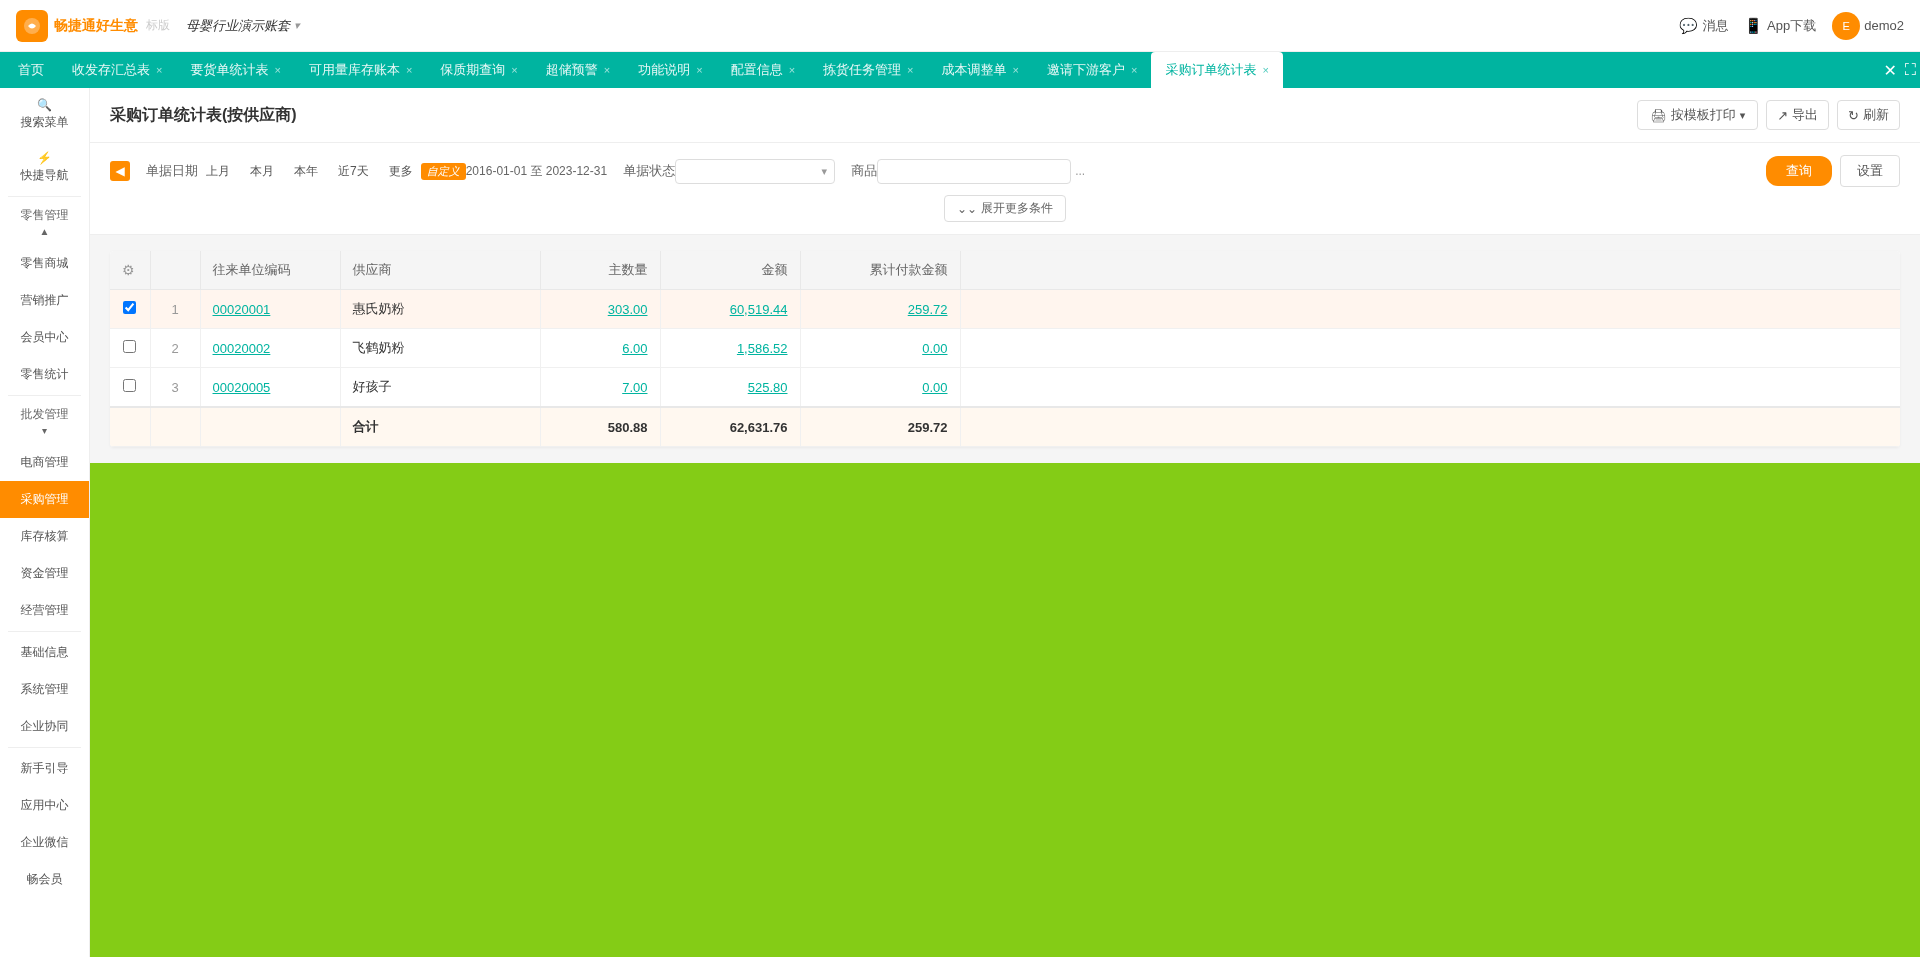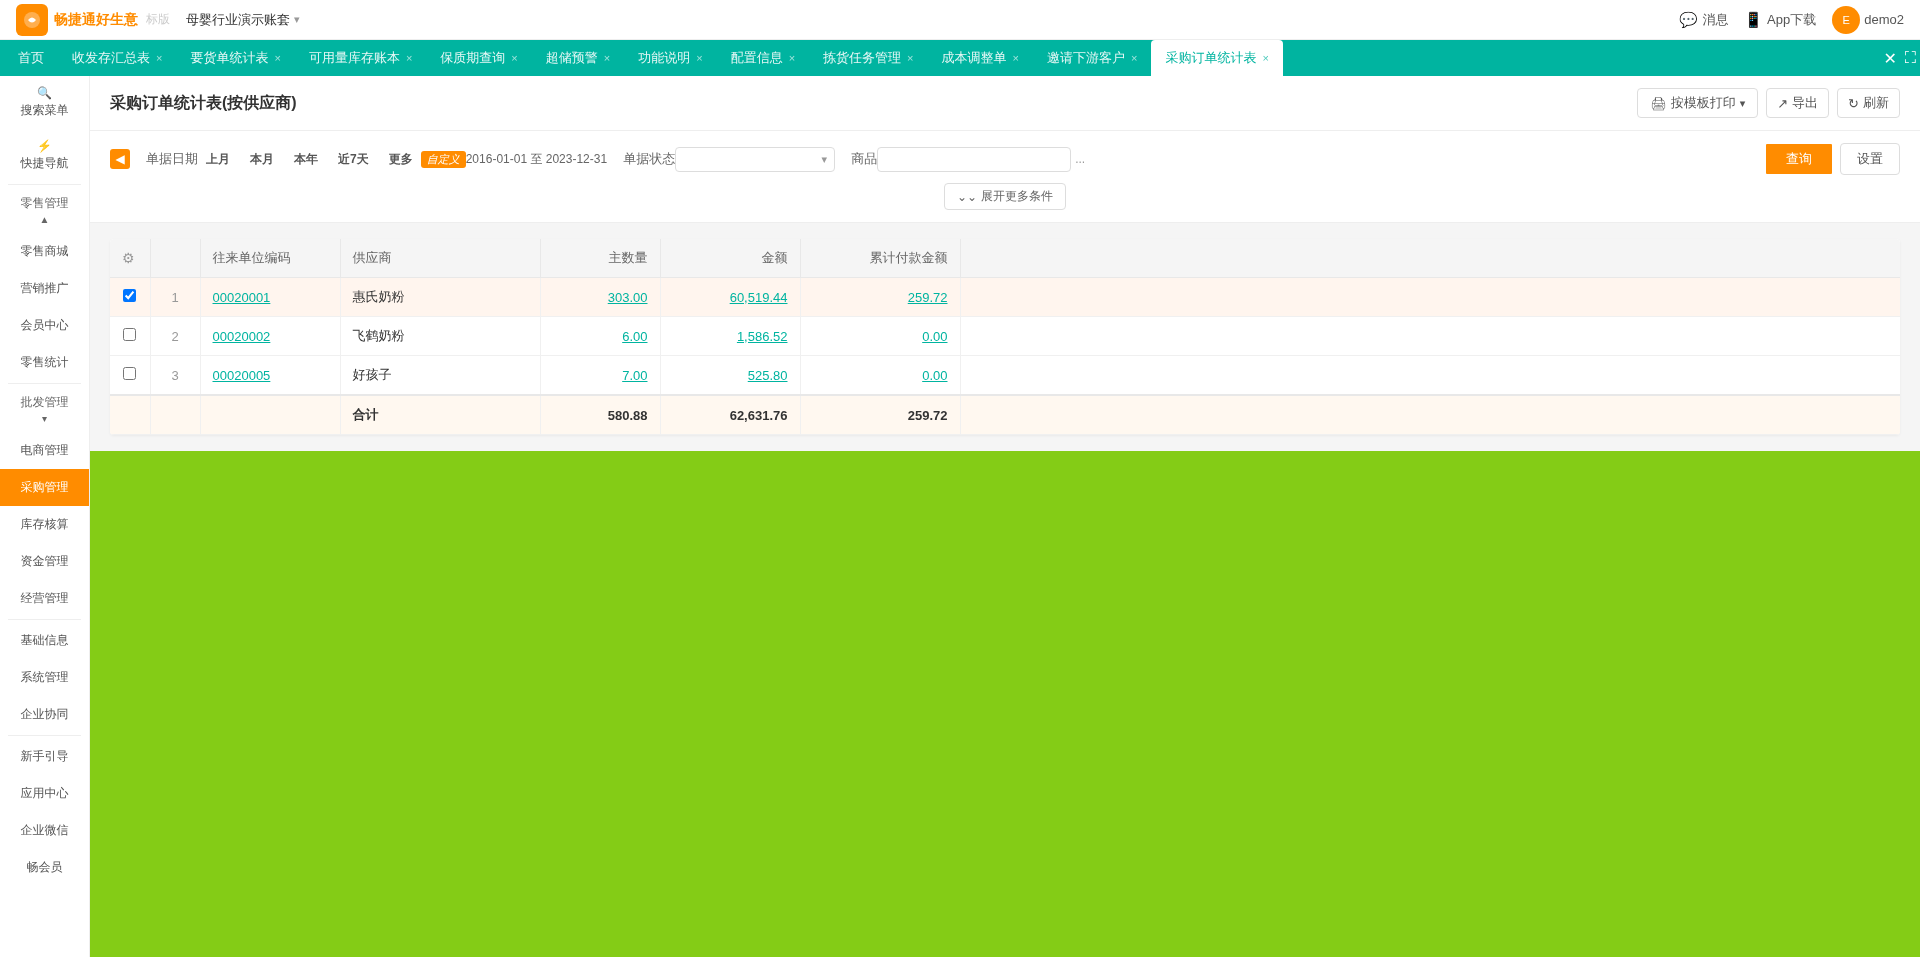--- a/index.html
+++ b/index.html
@@ -1,24 +1,24 @@
 <!DOCTYPE html>
 <html><head>
   <meta charset="utf-8">
   <style>
     * { margin: 0; padding: 0; box-sizing: border-box; }
     body { font-family: "Microsoft YaHei", "PingFang SC", sans-serif; font-size: 13px; background: #f5f5f5; width: 1920px; min-height: 957px; overflow-x: hidden; }
 
     
-    .top-bar { height: 40px; background: #fff; display: flex; align-items: center; justify-content: space-between; padding: 0 16px; border-bottom: 1px solid #eee; }
+    .top-bar { height: 52px; background: #fff; display: flex; align-items: center; justify-content: space-between; padding: 0 16px; border-bottom: 1px solid #eee; }
     .top-bar-left { display: flex; align-items: center; gap: 8px; }
     .logo-area { display: flex; align-items: center; gap: 6px; color: #ff8c00; font-weight: bold; font-size: 14px; }
     .logo-icon { width: 32px; height: 32px; background: #ff8c00; border-radius: 6px; display: flex; align-items: center; justify-content: center; }
     .logo-icon svg { width: 20px; height: 20px; }
-    .workspace-selector { display: flex; align-items: center; gap: 4px; color: #333; font-size: 13px; cursor: pointer; padding: 4px 8px; border-radius: 4px; }
+    .workspace-selector { display: flex; align-items: center; gap: 4px; color: #333; font-size: 13px; cursor: pointer; padding: 4px 8px; border-radius: 4px; font-style: italic; }
     .top-bar-right { display: flex; align-items: center; gap: 16px; }
     .top-bar-action { display: flex; align-items: center; gap: 4px; color: #555; font-size: 13px; cursor: pointer; }
     .avatar { width: 28px; height: 28px; border-radius: 50%; background: #ff8c00; display: flex; align-items: center; justify-content: center; color: #fff; font-size: 11px; }
 
     
     .nav-tabs { height: 36px; background: #00b4a0; display: flex; align-items: center; padding: 0 4px; overflow: hidden; }
     .nav-tab { height: 36px; padding: 0 14px; display: flex; align-items: center; gap: 4px; color: rgba(255,255,255,0.9); font-size: 13px; cursor: pointer; white-space: nowrap; position: relative; }
     .nav-tab.active { background: #fff; color: #00b4a0; border-radius: 4px 4px 0 0; }
     .nav-tab .close-btn { font-size: 11px; opacity: 0.7; margin-left: 2px; }
     .nav-tabs-end { margin-left: auto; display: flex; align-items: center; gap: 8px; color: #fff; }
@@ -41,31 +41,31 @@
     .btn-template { background: #fff; border: 1px solid #ddd; border-radius: 4px; padding: 5px 12px; font-size: 13px; cursor: pointer; color: #555; display: flex; align-items: center; gap: 4px; }
     .btn-export { background: #fff; border: 1px solid #ddd; border-radius: 4px; padding: 5px 10px; font-size: 13px; cursor: pointer; color: #555; display: flex; align-items: center; gap: 4px; }
     .btn-refresh { background: #fff; border: 1px solid #ddd; border-radius: 4px; padding: 5px 10px; font-size: 13px; cursor: pointer; color: #555; display: flex; align-items: center; gap: 4px; }
 
     
     .filter-area { background: #fff; padding: 12px 20px; border-bottom: 1px solid #eee; }
     .filter-row { display: flex; align-items: center; gap: 16px; flex-wrap: wrap; }
     .filter-item { display: flex; align-items: center; gap: 0; }
     .filter-label { color: #666; font-size: 13px; white-space: nowrap; }
     .filter-date-shortcuts { display: flex; gap: 4px; }
-    .date-shortcut { padding: 2px 8px; border-radius: 3px; font-size: 12px; cursor: pointer; color: #555; font-weight: bold; }
+    .date-shortcut { padding: 2px 8px; border-radius: 3px; font-size: 12px; cursor: pointer; color: #555; }
     .date-range { font-size: 12px; color: #666; }
     .custom-badge { background: #ff8c00; color: #fff; font-size: 11px; padding: 1px 6px; border-radius: 3px; font-style: italic; }
     .filter-select { border: 1px solid #ddd; border-radius: 4px; padding: 4px 28px 4px 8px; font-size: 13px; color: #333; background: #fff; appearance: none; cursor: pointer; min-width: 160px; position: relative; }
     .select-wrapper { position: relative; display: inline-flex; align-items: center; }
     .select-wrapper::after { content: '▾'; position: absolute; right: 8px; color: #999; pointer-events: none; font-size: 11px; }
     .filter-input { border: 1px solid #ddd; border-radius: 4px; padding: 4px 8px; font-size: 13px; color: #333; background: #fff; min-width: 160px; }
     .more-link { color: #999; font-size: 12px; margin-left: 4px; cursor: pointer; }
     .expand-btn { border: 1px solid #ddd; border-radius: 4px; padding: 4px 12px; font-size: 12px; color: #666; cursor: pointer; background: #fff; display: flex; align-items: center; gap: 4px; }
     .expand-row { display: flex; justify-content: center; margin-top: 8px; }
-    .btn-query { background: #ff8c00; color: #fff; border: none; border-radius: 1px; padding: 6px 20px; font-size: 13px; cursor: pointer; }
+    .btn-query { background: #ff8c00; color: #fff; border: none; border-radius: 12px; padding: 6px 20px; font-size: 13px; cursor: pointer; }
     .btn-settings { background: #fff; border: 1px solid #ddd; border-radius: 4px; padding: 6px 16px; font-size: 13px; cursor: pointer; color: #555; }
 
     
     .table-area { padding: 16px 20px; background: #f5f5f5; }
     .data-table { width: 100%; border-collapse: collapse; background: #fff; border-radius: 4px; overflow: hidden; box-shadow: 0 1px 3px rgba(0,0,0,0.05); }
     .data-table th { background: #f5f5f5; padding: 10px 12px; text-align: left; font-size: 13px; color: #666; font-weight: normal; border-bottom: 1px solid #e8e8e8; border-right: 1px solid #e8e8e8; }
     .data-table th:last-child { border-right: none; }
     .data-table td { padding: 10px 12px; font-size: 13px; color: #333; border-bottom: 1px solid #f0f0f0; border-right: 1px solid #f0f0f0; }
     .data-table td:last-child { border-right: none; }
     .data-table .row-selected td { background: #fff5ee; }

